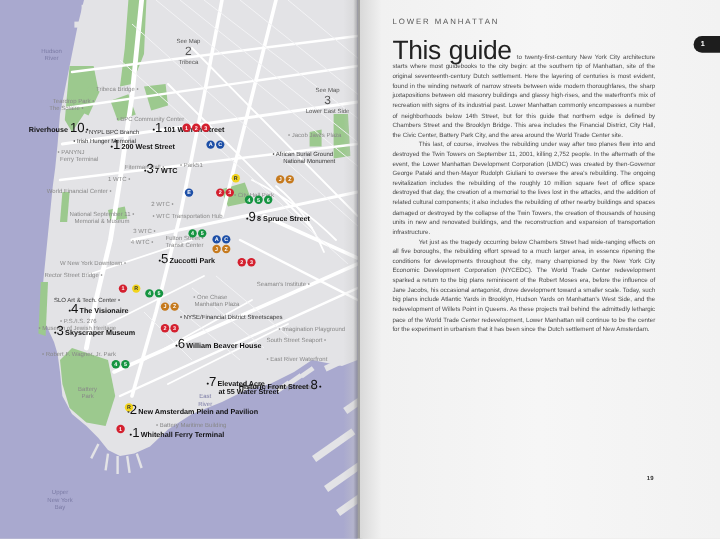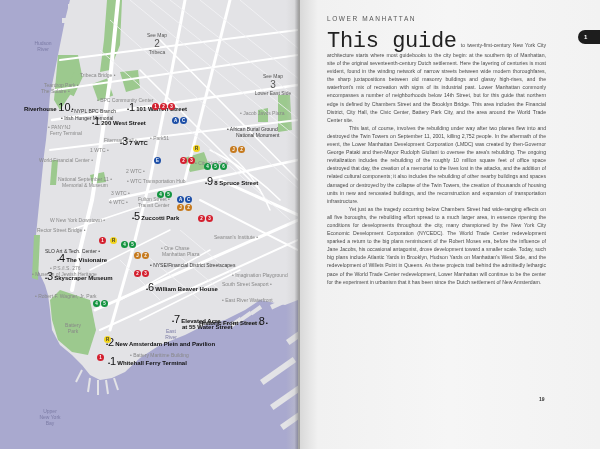--- a/index.html
+++ b/index.html
@@ -30,21 +30,21 @@
 
   
   #text-page { position:absolute; left:300px; top:0; width:300px; height:449px;
                background:linear-gradient(to right, #d9d9d9 0%, #f1f1f1 6%, #f6f6f6 50%, #f2f2f2 100%); }
   #section-title { position:absolute; left:27px; top:15px; font-size:6.5px; letter-spacing:1.6px; color:#555; }
   #chapter-tab { position:absolute; left:278px; top:30px; width:24px; height:14px; background:#1d1d1d; border-radius:7px 0 0 7px;
                  color:#fff; font-size:6px; font-weight:bold; display:flex; align-items:center; padding-left:6px; }
   #body-text { position:absolute; left:27px; top:33px; width:219px; font-size:5.15px; line-height:8.1px; color:#4a4a4a; text-align:justify; }
   #body-text p { margin:0; }
   #body-text p + p { text-indent:22px; }
-  #drop-lead { font-size:22px; line-height:18px; color:#222; font-family:Liberation Mono, monospace; margin-right:2px; letter-spacing:-0.3px;margin-top:12px; }
+  #drop-lead { font-size:22px; line-height:18px; color:#222; font-family:Liberation Sans, sans-serif; margin-right:2px; letter-spacing:-0.3px;margin-top:12px; }
   #page-number { position:absolute; left:239px; top:396px; font-size:5px; font-weight:bold; color:#333; }
 </style>
 </head>
 <body>
 
 <div id="map-page">
   <svg class="base" width="298" height="449" viewBox="0 0 298 449">
 
     <rect x="0" y="0" width="298" height="449" fill="#a9a9cf"></rect>
 

